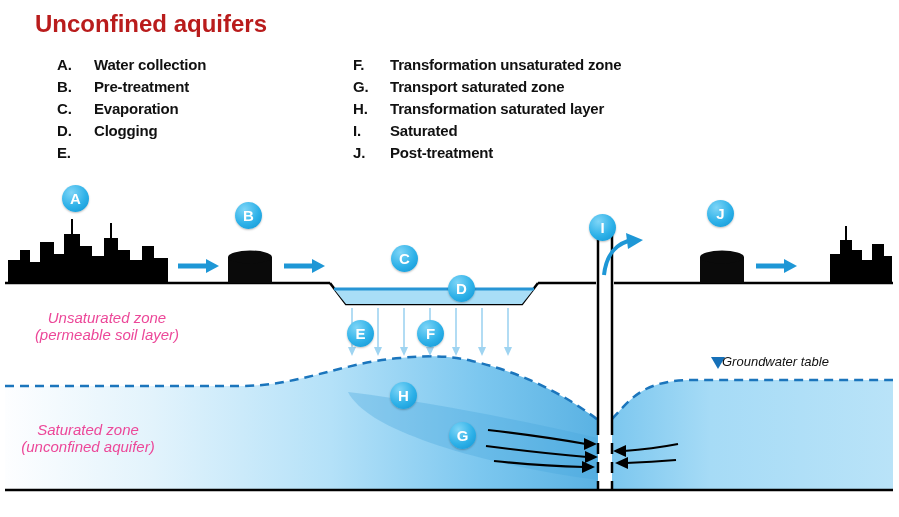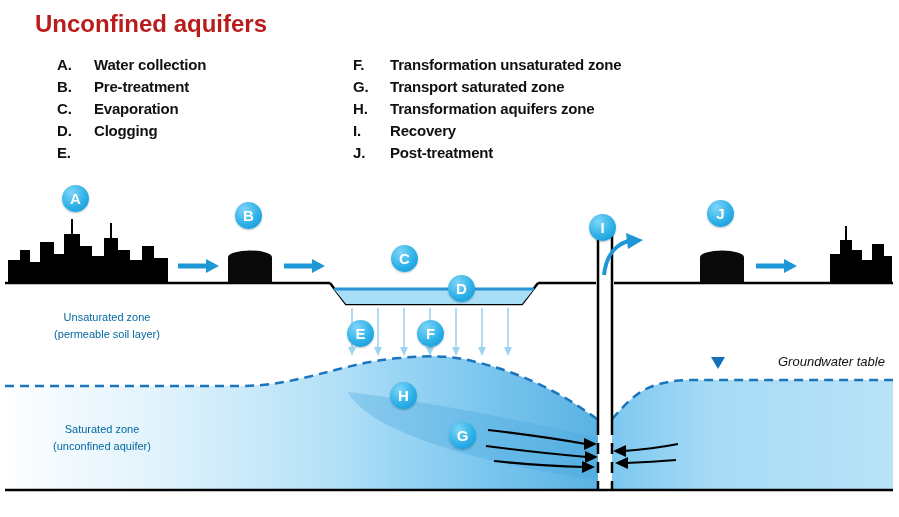--- a/index.html
+++ b/index.html
@@ -21,21 +21,21 @@
   .legend-label{flex:1;}
   .diagram{position:absolute;left:0;top:0;width:899px;height:517px;}
   .diagram svg{position:absolute;left:0;top:0;}
   .badge{
     position:absolute;width:27px;height:27px;border-radius:50%;
     background:radial-gradient(circle at 35% 28%, #7ed5f7 0%, #2eb1e8 55%, #0e93d3 100%);
     color:#fff;font-size:15px;font-weight:bold;text-align:center;line-height:27px;
     box-shadow:0 1px 2px rgba(0,0,0,0.25);
   }
   .zone-label{
-    position:absolute;font-size:11px;color:#0369a1;
+    position:absolute;font-style:italic;font-size:15px;color:#ec4899;
     text-align:center;line-height:17px;
   }
   .gw-label{
     position:absolute;font-style:italic;font-size:13px;color:#111;white-space:nowrap;
   }
 </style>
 </head>
 <body>
 
 <div class="page">
@@ -68,25 +68,25 @@
       <div class="legend-row">
         <span class="legend-letter">F.</span>
         <span class="legend-label">Transformation unsaturated zone</span>
       </div>
       <div class="legend-row">
         <span class="legend-letter">G.</span>
         <span class="legend-label">Transport saturated zone</span>
       </div>
       <div class="legend-row">
         <span class="legend-letter">H.</span>
-        <span class="legend-label">Transformation aquifers zone</span>
+        <span class="legend-label">Transformation saturated layer</span>
       </div>
       <div class="legend-row">
         <span class="legend-letter">I.</span>
-        <span class="legend-label">Recovery</span>
+        <span class="legend-label">Saturated</span>
       </div>
       <div class="legend-row">
         <span class="legend-letter">J.</span>
         <span class="legend-label">Post-treatment</span>
       </div>
     </div>
   </div>
 
   <div class="diagram">
     <svg width="899" height="517" viewBox="0 0 899 517">
@@ -236,20 +236,20 @@
     <div class="badge" style="left:417px;top:320px">F</div>
     <div class="badge" style="left:449px;top:422px">G</div>
     <div class="badge" style="left:390px;top:382px">H</div>
     <div class="badge" style="left:589px;top:214px">I</div>
     <div class="badge" style="left:707px;top:200px">J</div>
 
     <div class="zone-label" style="left:22px;top:309px;width:170px">
       <div>Unsaturated zone</div>
       <div>(permeable soil layer)</div>
     </div>
-    <div class="zone-label" style="left:18px;top:421px;width:168px">
+    <div class="zone-label" style="left:4px;top:421px;width:168px">
       <div>Saturated zone</div>
       <div>(unconfined aquifer)</div>
     </div>
-    <div class="gw-label" style="left:778px;top:354px">Groundwater table</div>
+    <div class="gw-label" style="left:722px;top:354px">Groundwater table</div>
   </div>
 
 </div>
 
 </body></html>

